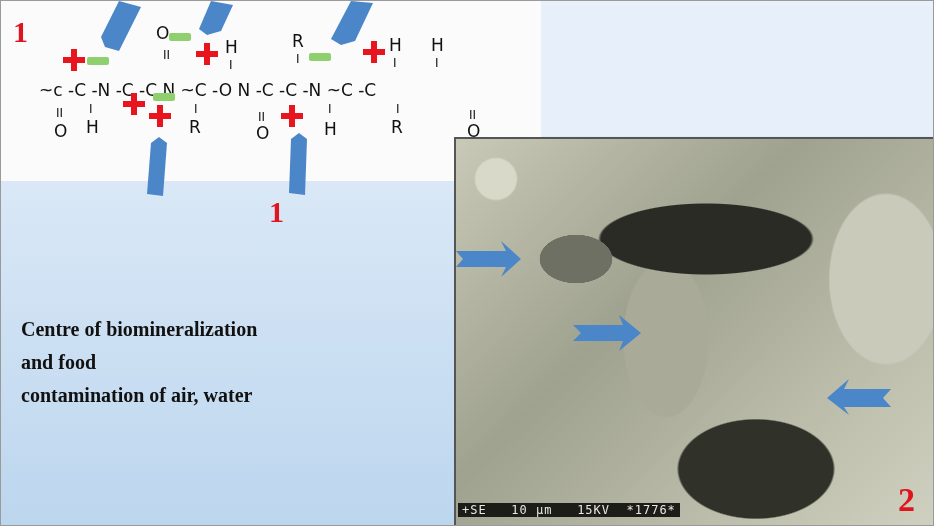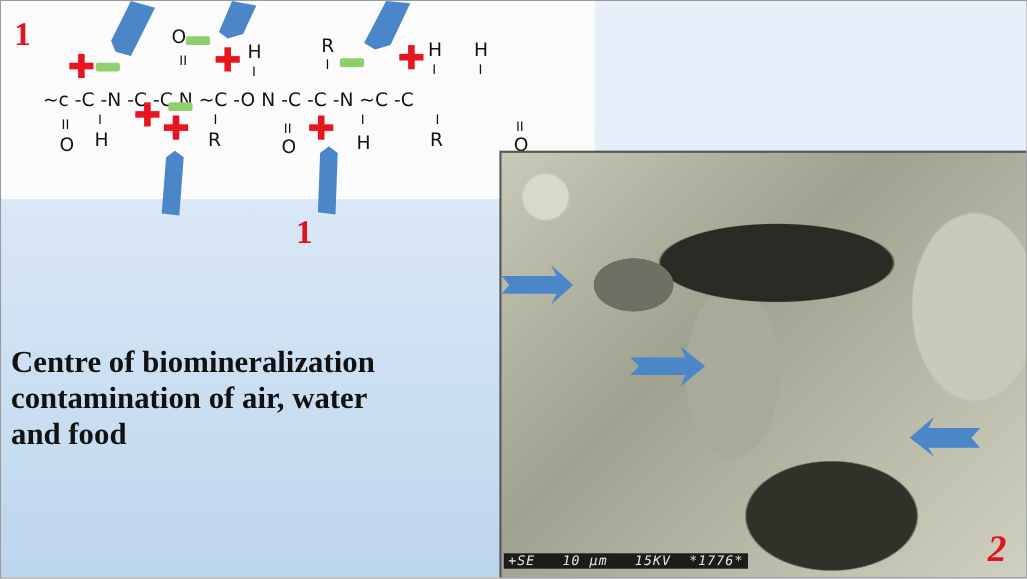--- a/index.html
+++ b/index.html
@@ -3,30 +3,30 @@
 <meta charset="utf-8">
 <style>
   html, body { margin: 0; padding: 0; }
   body { width: 934px; height: 526px; position: relative; overflow: hidden; background: #ffffff; font-family: "Liberation Serif", serif; }
   .slide { position: absolute; left: 0; top: 0; width: 934px; height: 526px; border: 1px solid #9a9a9a; box-sizing: border-box; overflow: hidden;
     background: linear-gradient(180deg, #e9f1fb 0%, #d5e5f5 45%, #bcd6ee 100%); }
   .top-panel { position: absolute; left: 0; top: 0; width: 540px; height: 180px; background: #fbfbfb; }
   .top-right-panel { position: absolute; left: 540px; top: 5px; width: 394px; height: 130px; background: #e6effa; }
   .label-num { position: absolute; color: #e0141e; font-weight: bold; font-family: "Liberation Serif", serif; font-size: 30px; line-height: 1; }
   .molecule { position: absolute; left: 0; top: 0; width: 540px; height: 200px; }
-  .caption { position: absolute; left: 9px; top: 312px; width: 420px; font-family: "Liberation Serif", serif; font-weight: bold; font-size: 28px; line-height: 33px; color: #111; }
+  .caption { position: absolute; left: 20px; top: 312px; width: 420px; font-family: "Liberation Serif", serif; font-weight: bold; font-size: 20px; line-height: 33px; color: #111; }
   .sem { position: absolute; left: 453px; top: 136px; width: 481px; height: 390px; border: 2px solid #555; box-sizing: border-box; overflow: hidden;
     background:
       radial-gradient(ellipse 60px 40px at 120px 120px, #6d7063 0%, #6d7063 60%, transparent 61%),
       radial-gradient(ellipse 150px 50px at 250px 100px, #2a2b25 0%, #2a2b25 70%, transparent 72%),
       radial-gradient(ellipse 110px 70px at 300px 330px, #30322a 0%, #30322a 70%, transparent 72%),
       radial-gradient(ellipse 80px 120px at 430px 140px, #c9caba 0%, #c9caba 70%, transparent 72%),
       radial-gradient(ellipse 60px 110px at 210px 200px, #a9ab98 0%, #a9ab98 70%, transparent 72%),
       radial-gradient(circle at 40px 40px, #d8d9c8 0 20px, transparent 22px),
-      linear-gradient(135deg, #c8c9b6 0%, #9fa28f 40%, #b9bba8 70%, #cfd0bf 100%); font-style: italic; }
+      linear-gradient(135deg, #c8c9b6 0%, #9fa28f 40%, #b9bba8 70%, #cfd0bf 100%); }
   .sem-bar { position: absolute; left: 2px; bottom: 8px; height: 14px; background: #1c1c18; color: #e8e8e0; font-family: "DejaVu Sans Mono", monospace; font-size: 12px; line-height: 14px; padding: 0 4px; white-space: pre; letter-spacing: 1px; }
   .svg-layer { position: absolute; left: 0; top: 0; }
 </style>
 </head>
 <body>
 
 <div class="slide">
   <div class="top-panel"></div>
   <div class="top-right-panel"></div>
 
@@ -91,22 +91,22 @@
       <polygon points="150,142 158,136 166,142 162,195 146,193"></polygon>
       <polygon points="290,138 298,132 306,138 304,194 288,192"></polygon>
     </g>
   </svg>
 
   <div class="label-num" style="left:12px; top:16px;">1</div>
   <div class="label-num" style="left:268px; top:196px;">1</div>
 
   <div class="caption">
     <div>Centre of biomineralization</div>
+    <div>and food</div>
     <div>contamination of air, water</div>
-    <div>and food</div>
   </div>
 
   <div class="sem">
     <div class="sem-bar">+SE   10 µm   15KV  *1776*</div>
     <div class="label-num" style="right:18px; bottom:8px; font-size:34px;">2</div>
   </div>
 
   <svg class="svg-layer" width="934" height="526">
     <g fill="#4a86c8">
       <polygon points="455,250 505,250 500,240 520,258 500,276 505,266 455,266 462,258"></polygon>

